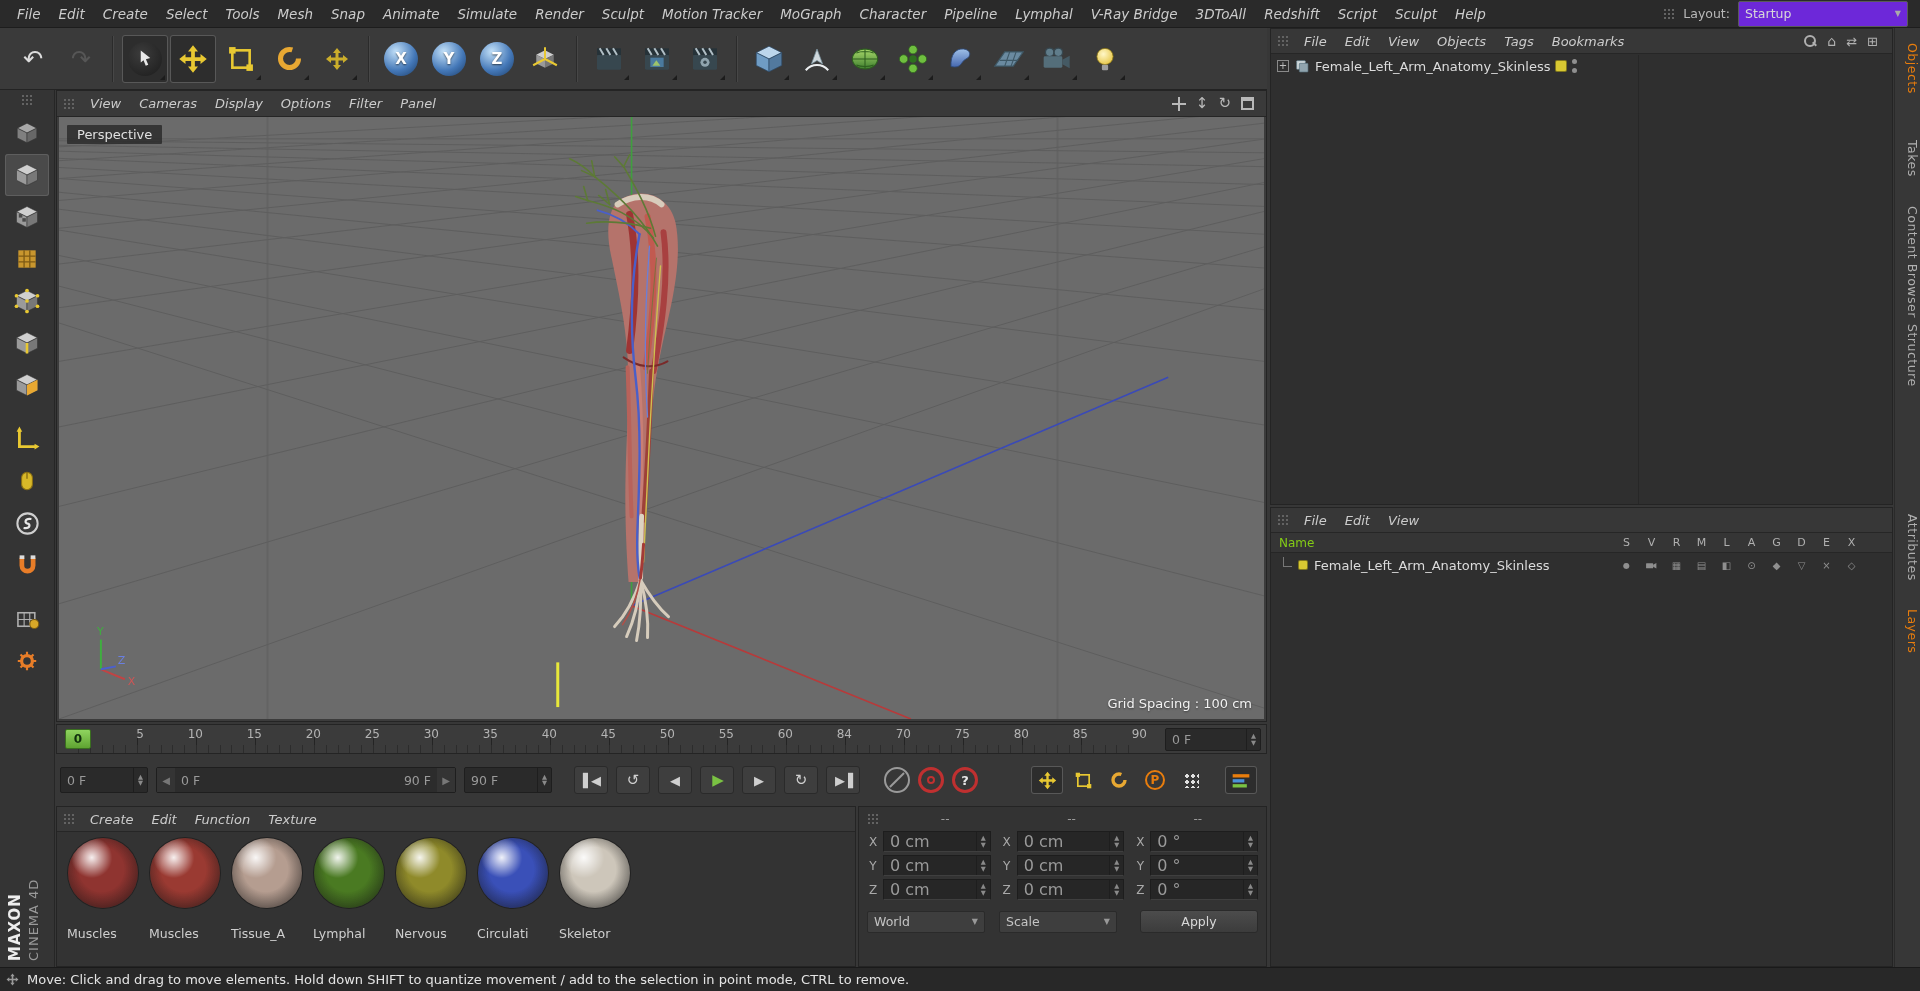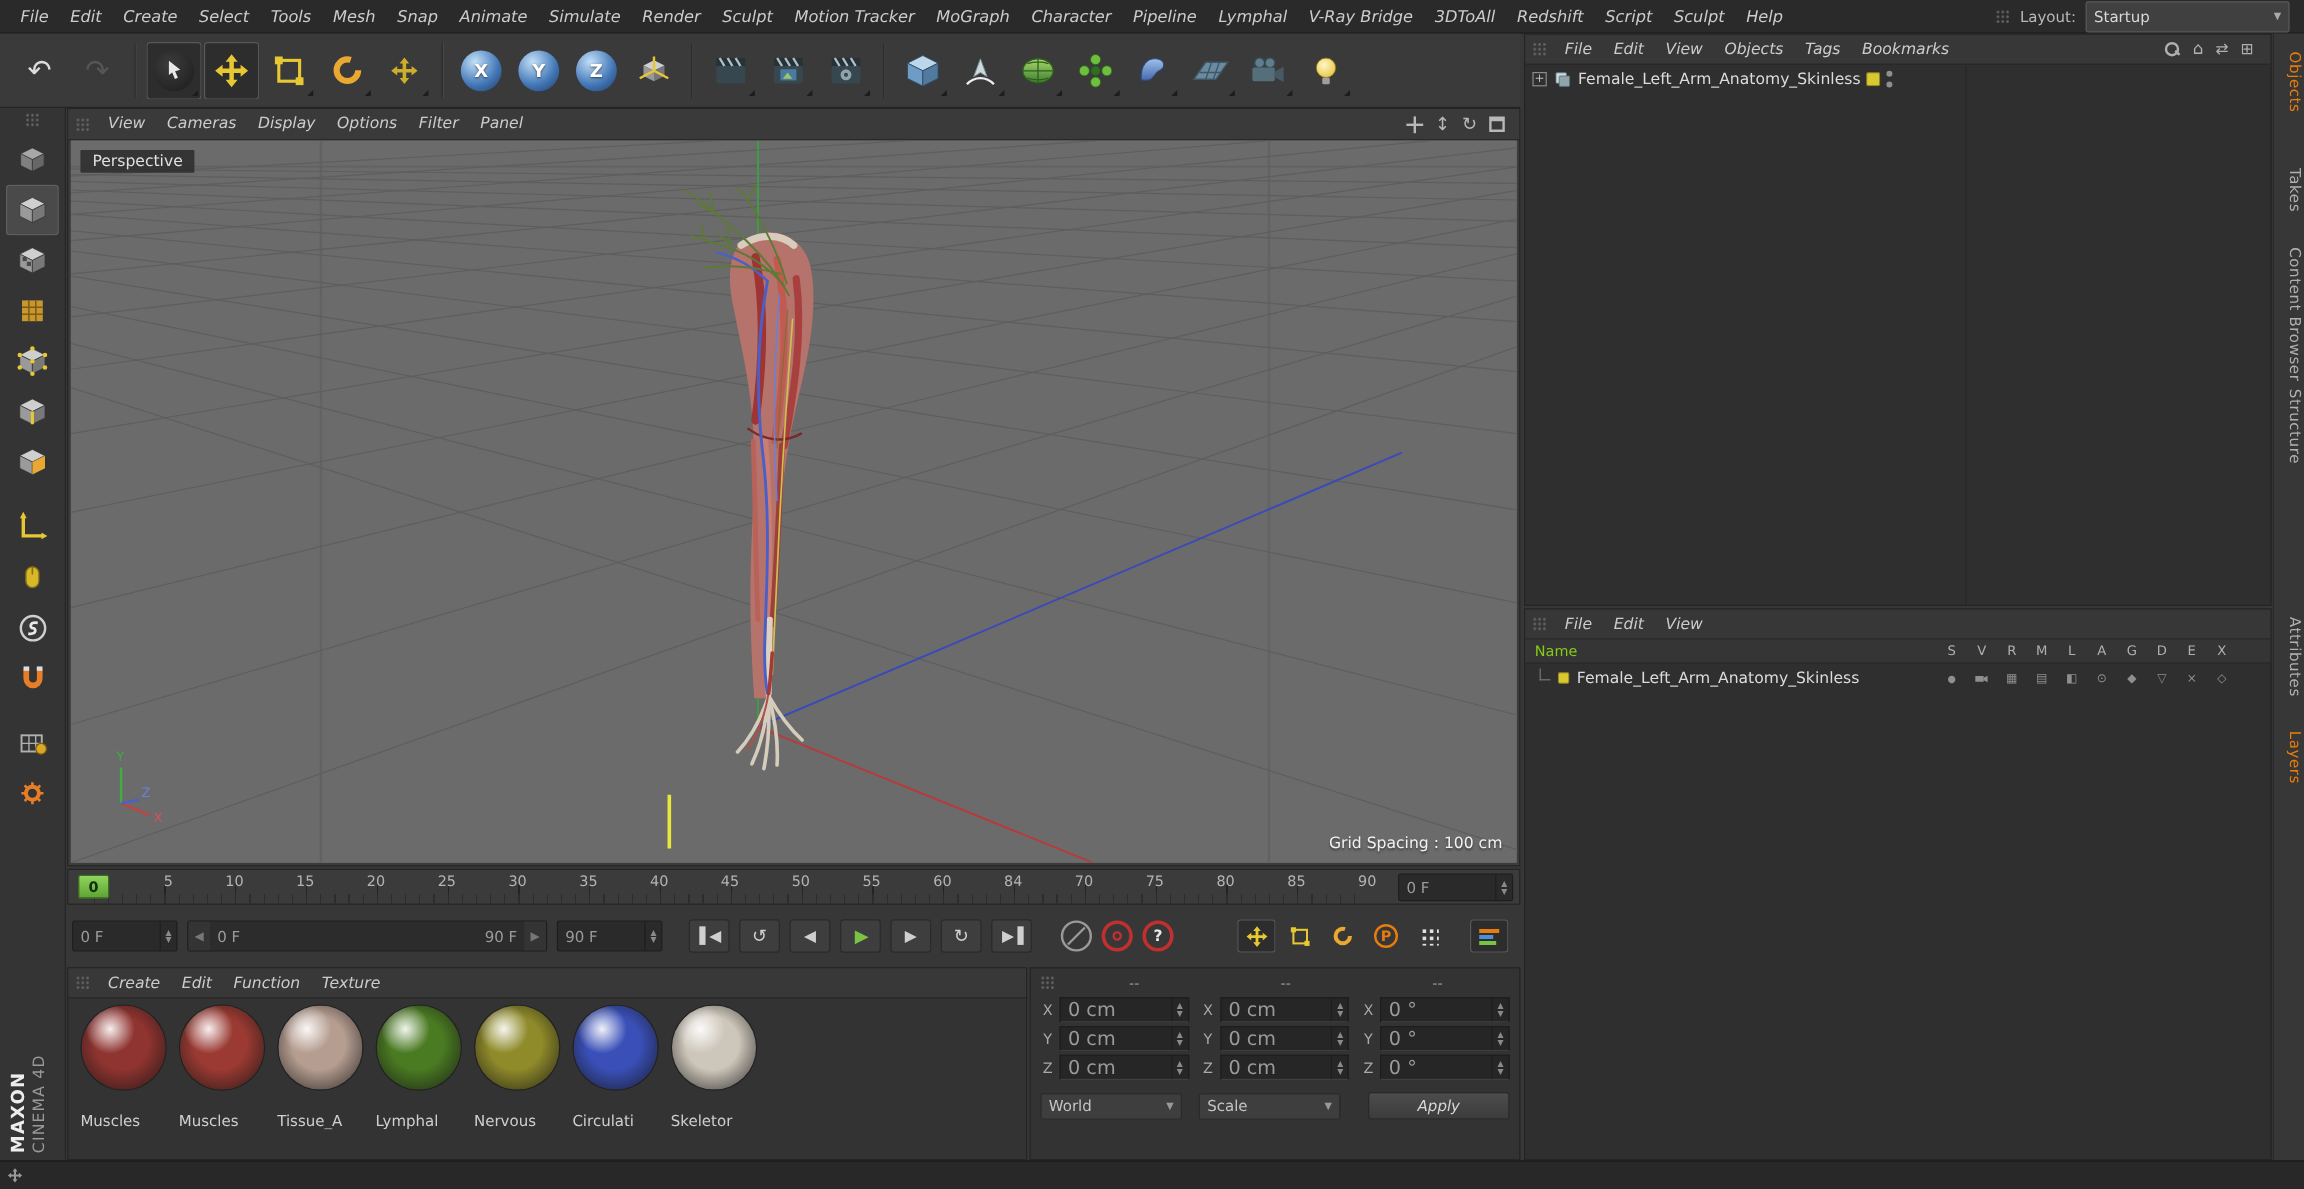--- a/index.html
+++ b/index.html
@@ -4,21 +4,21 @@
 <style>
   *{margin:0;padding:0;box-sizing:border-box;user-select:none;cursor:default;}
   html,body{background:#262626;}
   body{font-family:"DejaVu Sans","Liberation Sans",sans-serif;color:#c8c8c8;font-size:13px;}
   #app{position:relative;width:1920px;height:991px;background:#373737;overflow:hidden;}
 
   
   .mbar{position:absolute;top:0;left:0;right:0;height:28px;background:#2a2a2a;border-bottom:1px solid #1d1d1d;display:flex;align-items:center;padding-left:8px;}
   .mi{padding:0 9px;line-height:28px;color:#cccccc;font-size:13.5px;white-space:nowrap;font-style:italic;}
   .mbar-right{margin-left:auto;display:flex;align-items:center;gap:8px;padding-right:12px;}
-  .combo{display:flex;align-items:center;justify-content:space-between;background:#404040;border:1px solid #5a5a5a;border-radius:2px;height:22px;padding:12px 6px;color:#d8d8d8;font-size:12.5px;}
+  .combo{display:flex;align-items:center;justify-content:space-between;background:#6d28d9;border:1px solid #5a5a5a;border-radius:2px;height:22px;padding:12px 6px;color:#d8d8d8;font-size:12.5px;}
   .combo .arr{font-size:8px;color:#aaa;margin-left:10px;}
   .grip{width:12px;height:12px;background:radial-gradient(#636363 1px,transparent 1.2px);background-size:4px 4px;flex:none;}
 
   
   .tbar{position:absolute;top:28px;left:0;width:1267px;height:62px;background:#3a3a3a;border-bottom:1px solid #232323;display:flex;align-items:center;padding-left:10px;gap:2px;}
   .tbtn{width:46px;height:48px;display:flex;align-items:center;justify-content:center;border-radius:3px;position:relative;flex:none;}
   .tbtn.active{background:#2d2d2d;box-shadow:inset 0 0 0 1px #585858;}
   .tbtn.menu:after{content:"";position:absolute;right:3px;bottom:3px;border-left:5px solid transparent;border-bottom:5px solid #1c1c1c;}
   .sep{width:2px;height:46px;margin:0 6px;background:#2b2b2b;border-right:1px solid #474747;flex:none;}
   .glyph{font-size:24px;line-height:1;}
@@ -96,21 +96,21 @@
   .chead .hcell{flex:1;text-align:center;color:#9a9a9a;font-size:12px;}
   .cgrid{display:flex;gap:10px;}
   .ccol{flex:1;display:flex;flex-direction:column;gap:3px;}
   .crow{display:flex;align-items:center;gap:4px;height:21px;}
   .axl{width:12px;color:#aaaaaa;font-size:12px;text-align:center;}
   .cfield{flex:1;height:21px;background:#262626;border:1px solid #1d1d1d;border-bottom-color:#3f3f3f;display:flex;align-items:center;}
   .cfield .fieldval{font-size:16px;}
   .cbottom{display:flex;align-items:center;margin-top:10px;gap:14px;}
   .select{flex:0 0 118px;height:22px;background:#3e3e3e;border:1px solid #2a2a2a;border-radius:2px;display:flex;align-items:center;justify-content:space-between;padding:0 6px;color:#c4c4c4;font-size:12.5px;}
   .select .arr{font-size:8px;color:#999;}
-  .applybtn{margin-left:auto;width:118px;height:23px;background:linear-gradient(#4c4c4c,#3c3c3c);border:1px solid #2a2a2a;border-radius:3px;color:#d8d8d8;font-size:12.5px;display:flex;align-items:center;justify-content:center;font-style:italic;}
+  .applybtn{margin-left:auto;width:118px;height:23px;background:linear-gradient(#4c4c4c,#3c3c3c);border:1px solid #2a2a2a;border-radius:3px;color:#d8d8d8;font-size:12.5px;display:flex;align-items:center;justify-content:center;}
 
   
   .om{position:absolute;left:1270px;top:28px;width:623px;height:477px;background:#2f2f2f;border:1px solid #242424;}
   .lm{position:absolute;left:1270px;top:507px;width:623px;height:460px;background:#2f2f2f;border:1px solid #242424;}
   .om .pmenu,.lm .pmenu{background:#373737;}
   .pmright{margin-left:auto;display:flex;align-items:center;gap:10px;padding-right:8px;color:#b0b0b0;}
   .mag{position:relative;width:14px;height:14px;}
   .mag:before{content:"";position:absolute;left:1px;top:1px;width:8px;height:8px;border:2px solid #b0b0b0;border-radius:50%;}
   .mag:after{content:"";position:absolute;left:9px;top:9px;width:5px;height:2px;background:#b0b0b0;transform:rotate(45deg);}
   .omrow{display:flex;align-items:center;height:24px;padding-left:6px;gap:5px;}
@@ -1008,15 +1008,16 @@
     <span class="vtab" style="top:178px;">Content Browser</span>
     <span class="vtab" style="top:296px;">Structure</span>
     <span class="vtab" style="top:486px;">Attributes</span>
     <span class="vtab on" style="top:581px;">Layers</span>
   </div>
 
   <div class="statusbar">
     <svg class="ic" width="13" height="13" style="color:#9a9a9a">
         <use href="#i-move"></use>
       </svg>
+    <span>Move: Click and drag to move elements. Hold down SHIFT to quantize movement / add to the selection in point mode, CTRL to remove.</span>
   </div>
 
 </div>
 
 </body></html>

